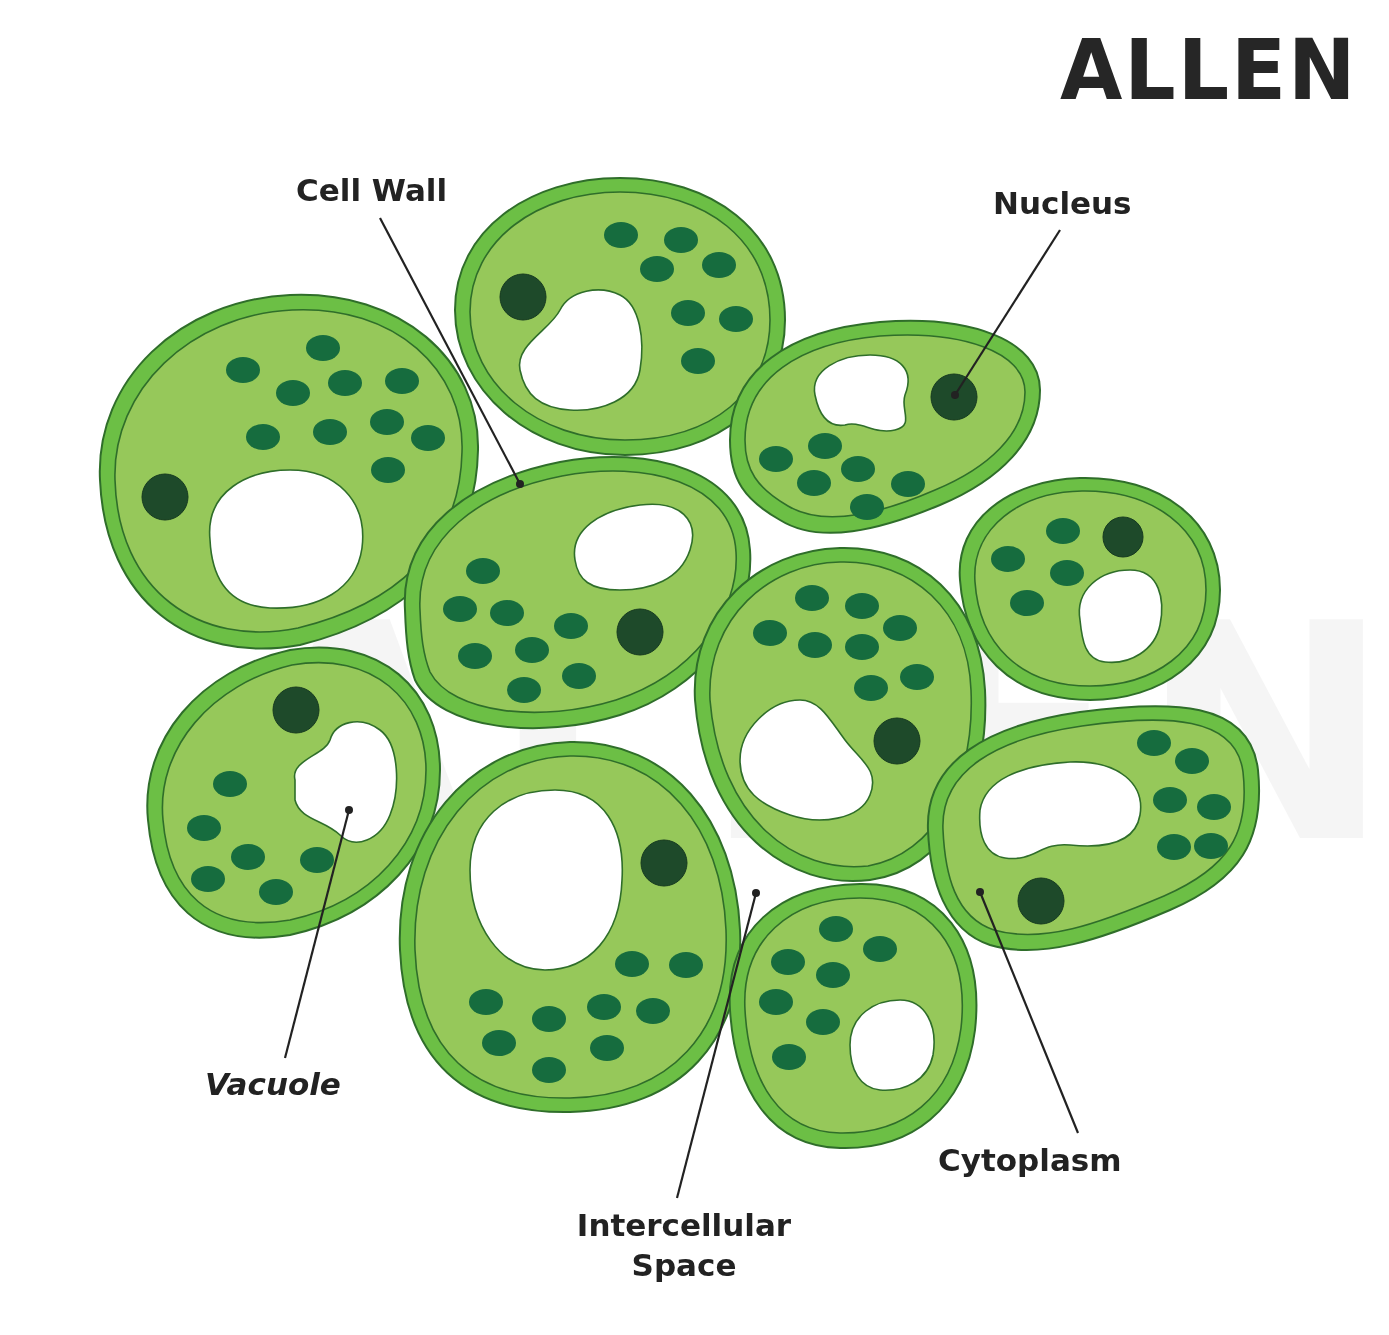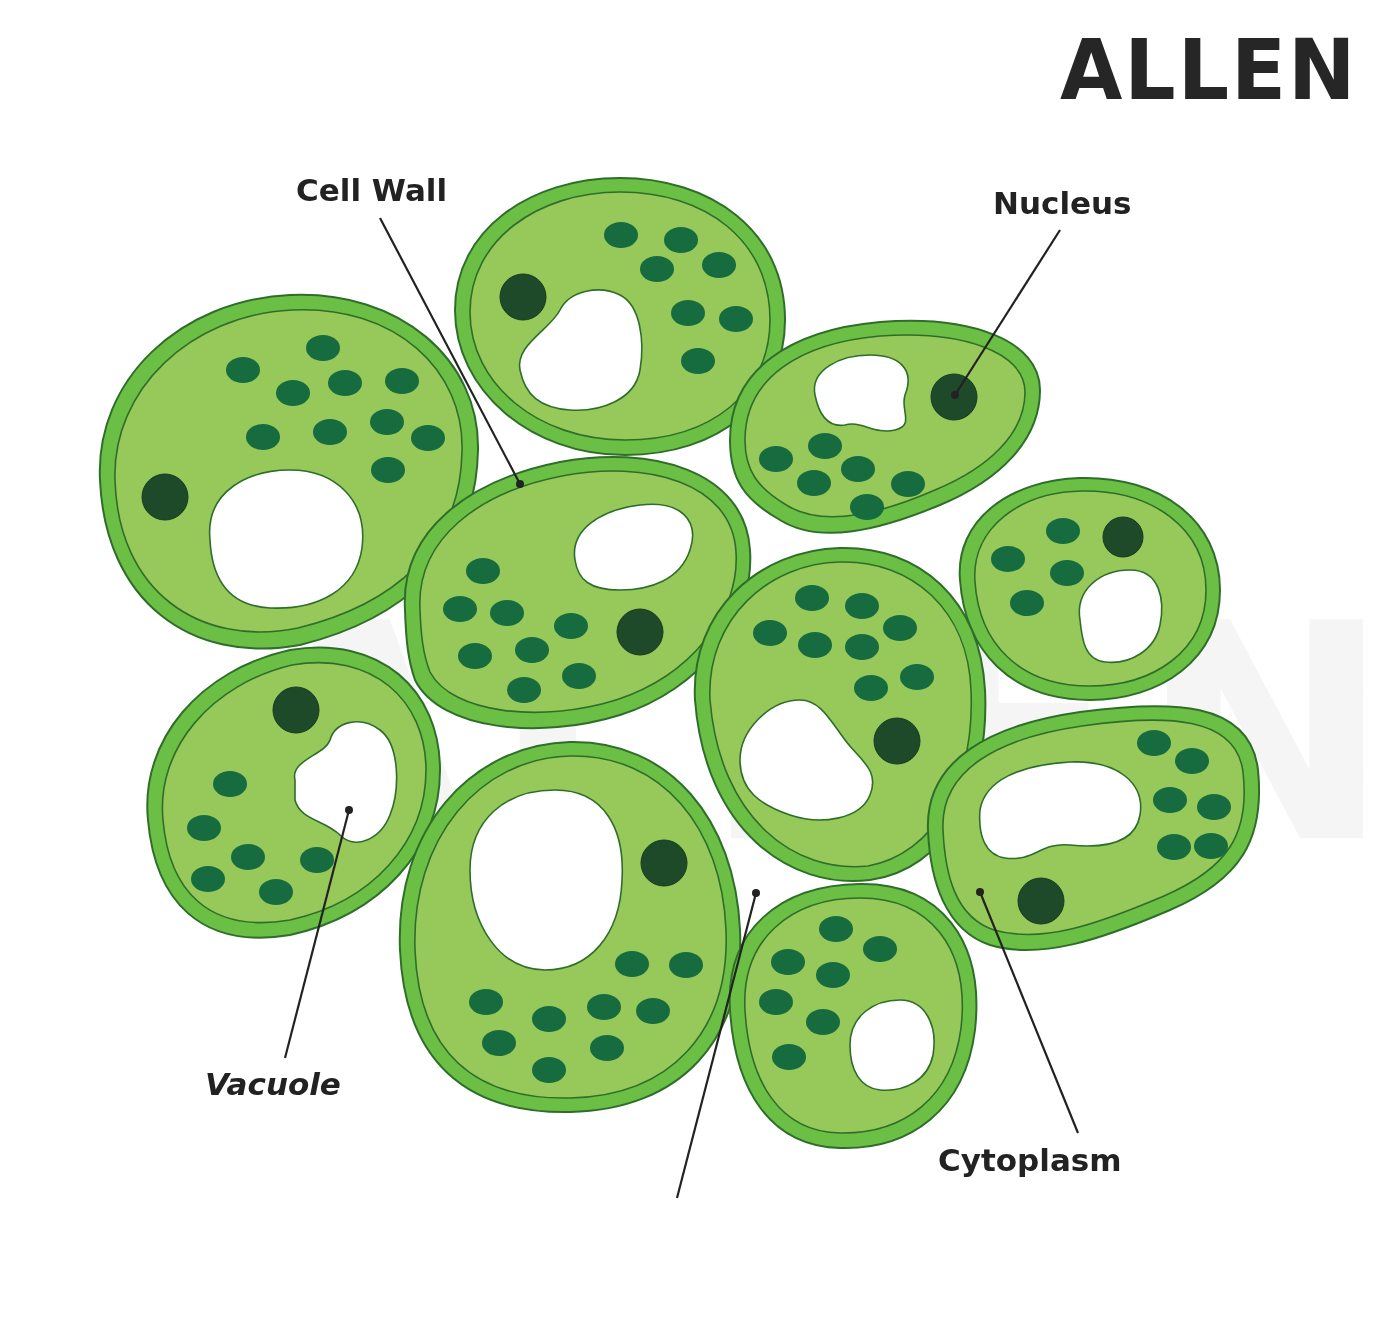--- a/index.html
+++ b/index.html
@@ -191,16 +191,18 @@
       <circle class="dot" cx="980" cy="892" r="4"></circle>
     </g>
   </svg>
 
   <div class="logo">ALLEN</div>
 
   <div class="label" style="left:296px;top:170px;">Cell Wall</div>
   <div class="label" style="left:993px;top:183px;">Nucleus</div>
   <div class="label" style="left:205px;top:1064px;font-style:italic;">Vacuole</div>
   <div class="label center" style="left:560px;top:1205px;width:248px;">
+    <div>Intercellular</div>
+    <div>Space</div>
   </div>
   <div class="label" style="left:938px;top:1140px;">Cytoplasm</div>
 
 </div>
 
 </body></html>

